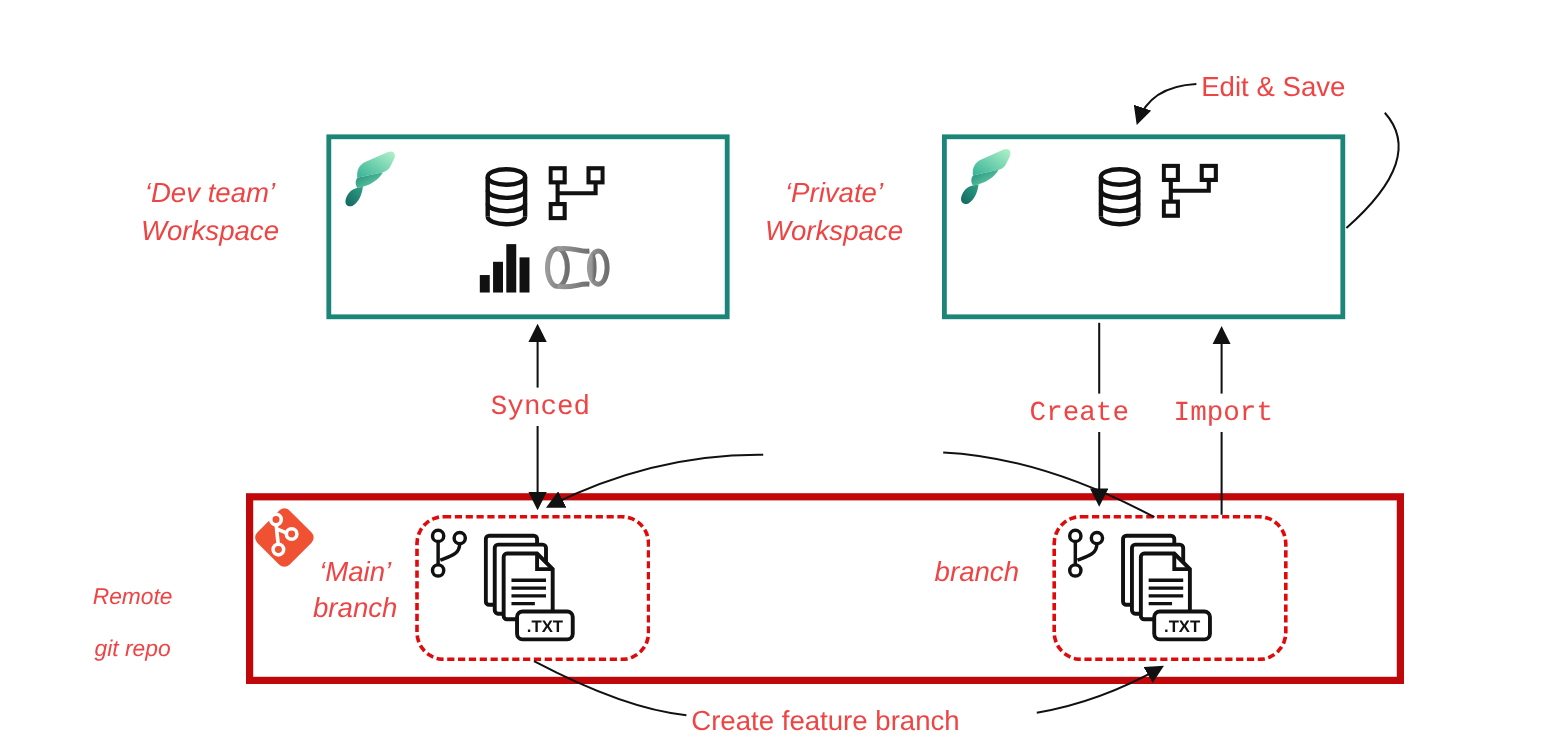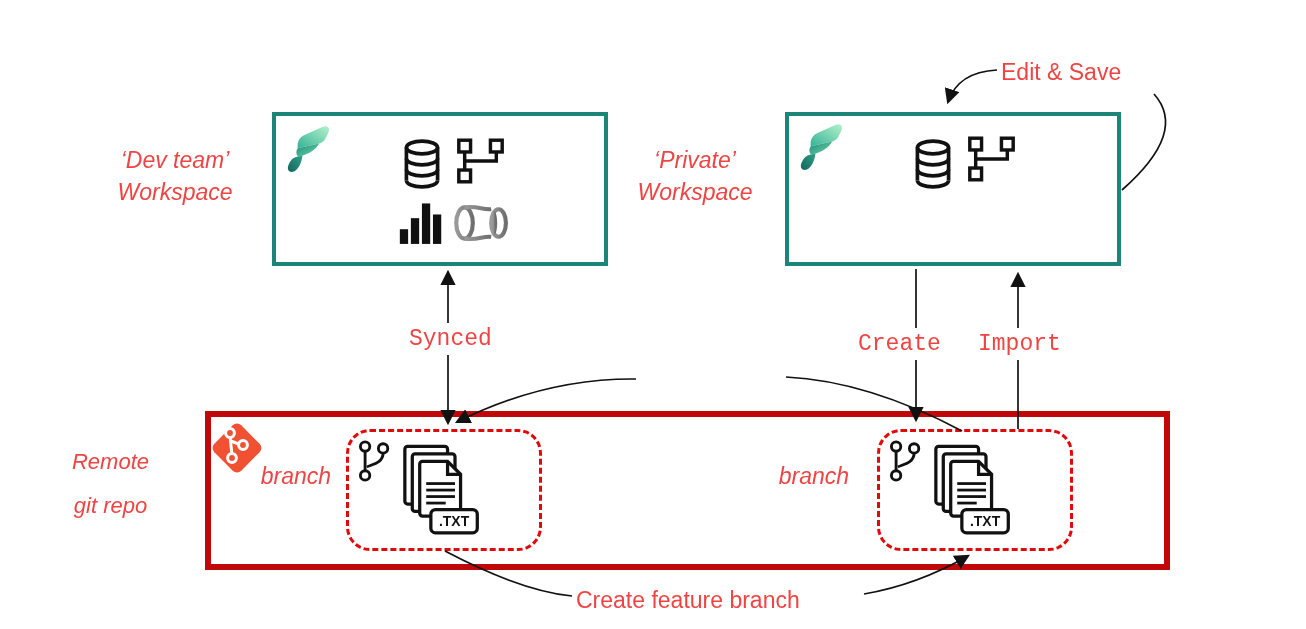--- a/index.html
+++ b/index.html
@@ -2,21 +2,21 @@
 <html><head>
 <meta charset="utf-8">
 <style>
   html,body{margin:0;padding:0;background:#fff;}
   .stage{
     position:relative;width:1306px;height:629px;background:#ffffff;
     font-family:"Liberation Sans",sans-serif;color:#111;overflow:hidden;
   }
   .lbl{position:absolute;font-size:23px;line-height:32px;color:#ef4444;white-space:nowrap;z-index:10;}
   .lbl.center{text-align:center;white-space:normal;font-style:italic;}
-  .big{font-size:22px;line-height:44px;}
+  .big{font-size:19px;line-height:44px;margin-top:36px;}
   .onLine{background:#fff;padding:0 5px;font-family:Liberation Mono, monospace;}
   .ws-box{
     position:absolute;width:336px;height:154px;background:#fff;
     border:4px solid #1B8578;box-sizing:border-box;z-index:2;
   }
   .repo-box{
     position:absolute;left:205px;top:411px;width:965px;height:159px;
     border:6px solid #C0080A;box-sizing:border-box;background:#fff;z-index:1;
   }
   .branch-box{
@@ -168,20 +168,21 @@
     <g stroke="#fff" stroke-width="3" fill="#F05133">
       <path d="M23 18 L25 37" fill="none"></path>
       <path d="M24 23 L34 27" fill="none"></path>
       <circle cx="23" cy="15" r="4.4"></circle>
       <circle cx="36" cy="27" r="4.4"></circle>
       <circle cx="25" cy="40" r="4.4"></circle>
     </g>
   </svg>
 
   <div class="lbl center" style="left:240px;top:461px;width:112px;line-height:30px;">
+    <div>‘Main’</div>
     <div>branch</div>
   </div>
 
   <div class="branch-box" style="left:346px;top:429px;">
     <svg class="icon" style="left:8px;top:6px;" width="36" height="46" viewBox="0 0 40 50">
       <g fill="none" stroke="#111" stroke-width="3.2">
         <circle cx="9" cy="9" r="5.2"></circle>
         <circle cx="29" cy="11" r="5.2"></circle>
         <circle cx="9" cy="41" r="5.2"></circle>
         <path d="M9 14.2 L9 35.8"></path>

